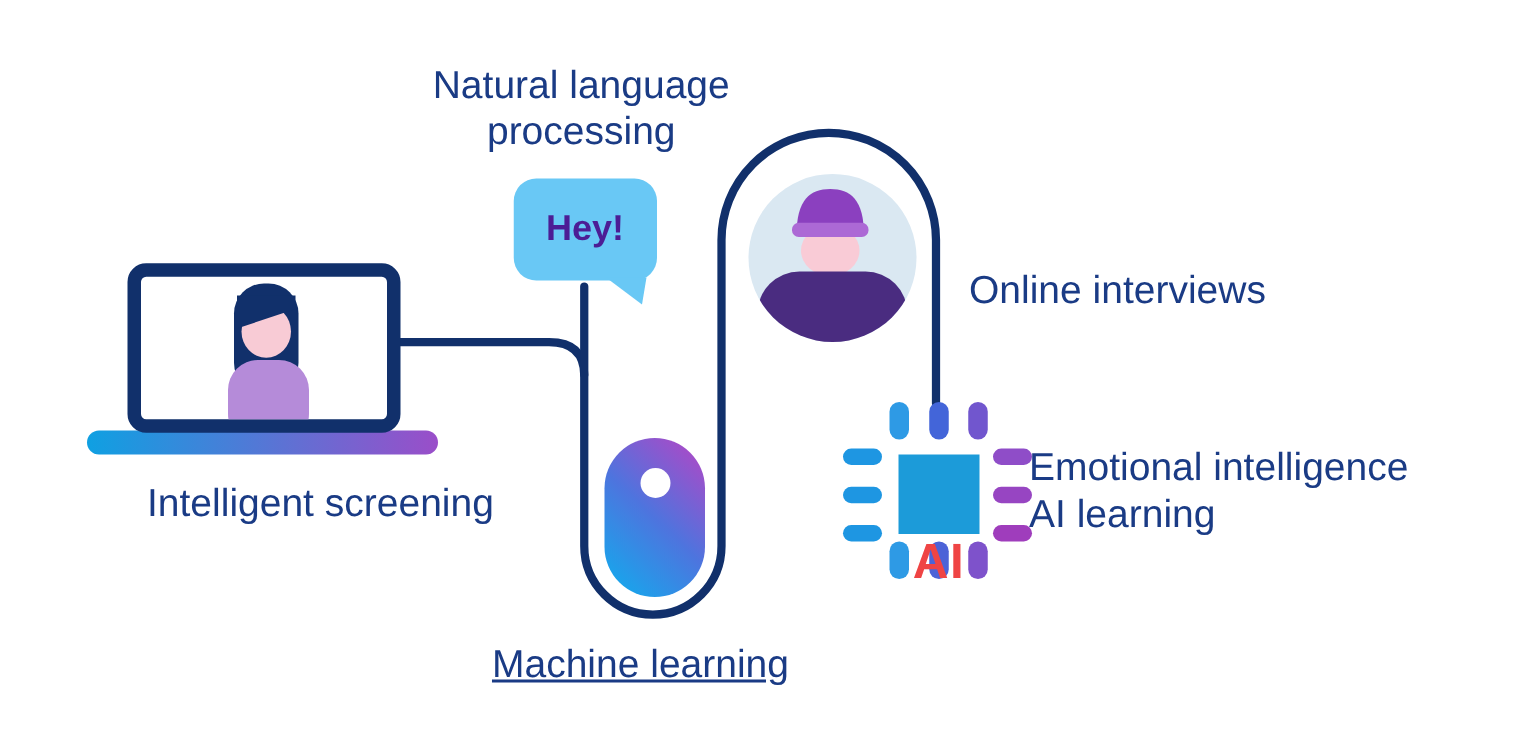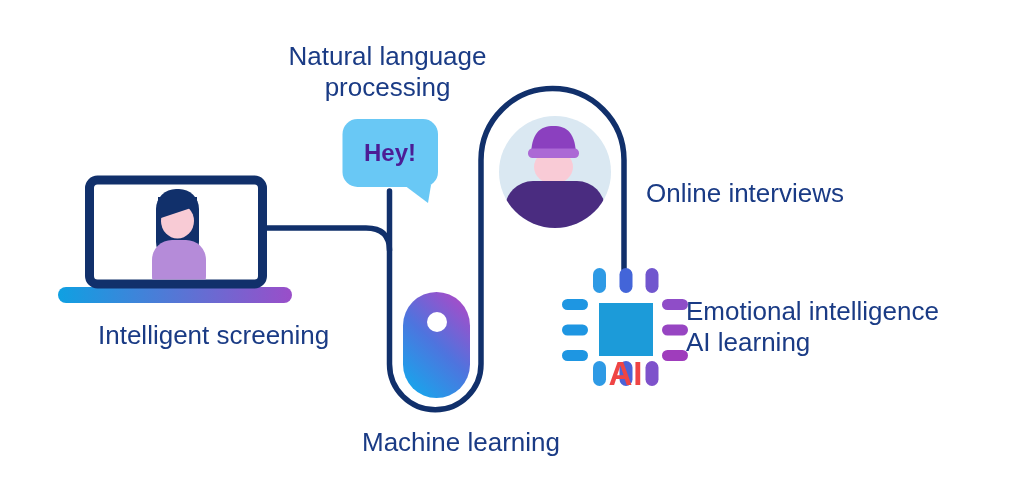--- a/index.html
+++ b/index.html
@@ -118,21 +118,21 @@
       <rect x="662" y="350" width="26" height="11" rx="5.5" fill="#9F3DBC"></rect>
     </g>
   </svg>
 
   <div class="label center" style="left:267px;top:41px;width:241px;">Natural language processing</div>
 
   <div class="bubble-text">Hey!</div>
 
   <div class="label" style="left:62px;top:320px;margin-left:36px;">Intelligent screening</div>
 
-  <div class="label center" style="left:341px;top:427px;width:240px;">Machine learning</div>
+  <div class="label center" style="left:307px;top:427px;width:240px;text-decoration:underline;">Machine learning</div>
 
   <div class="label" style="left:646px;top:138px;margin-top:40px;">Online interviews</div>
 
   <div class="label" style="left:686px;top:296px;">
     <span class="block-line">Emotional intelligence</span>
     <span class="block-line">AI learning</span>
   </div>
 
   <div class="chip-text">AI</div>
 

